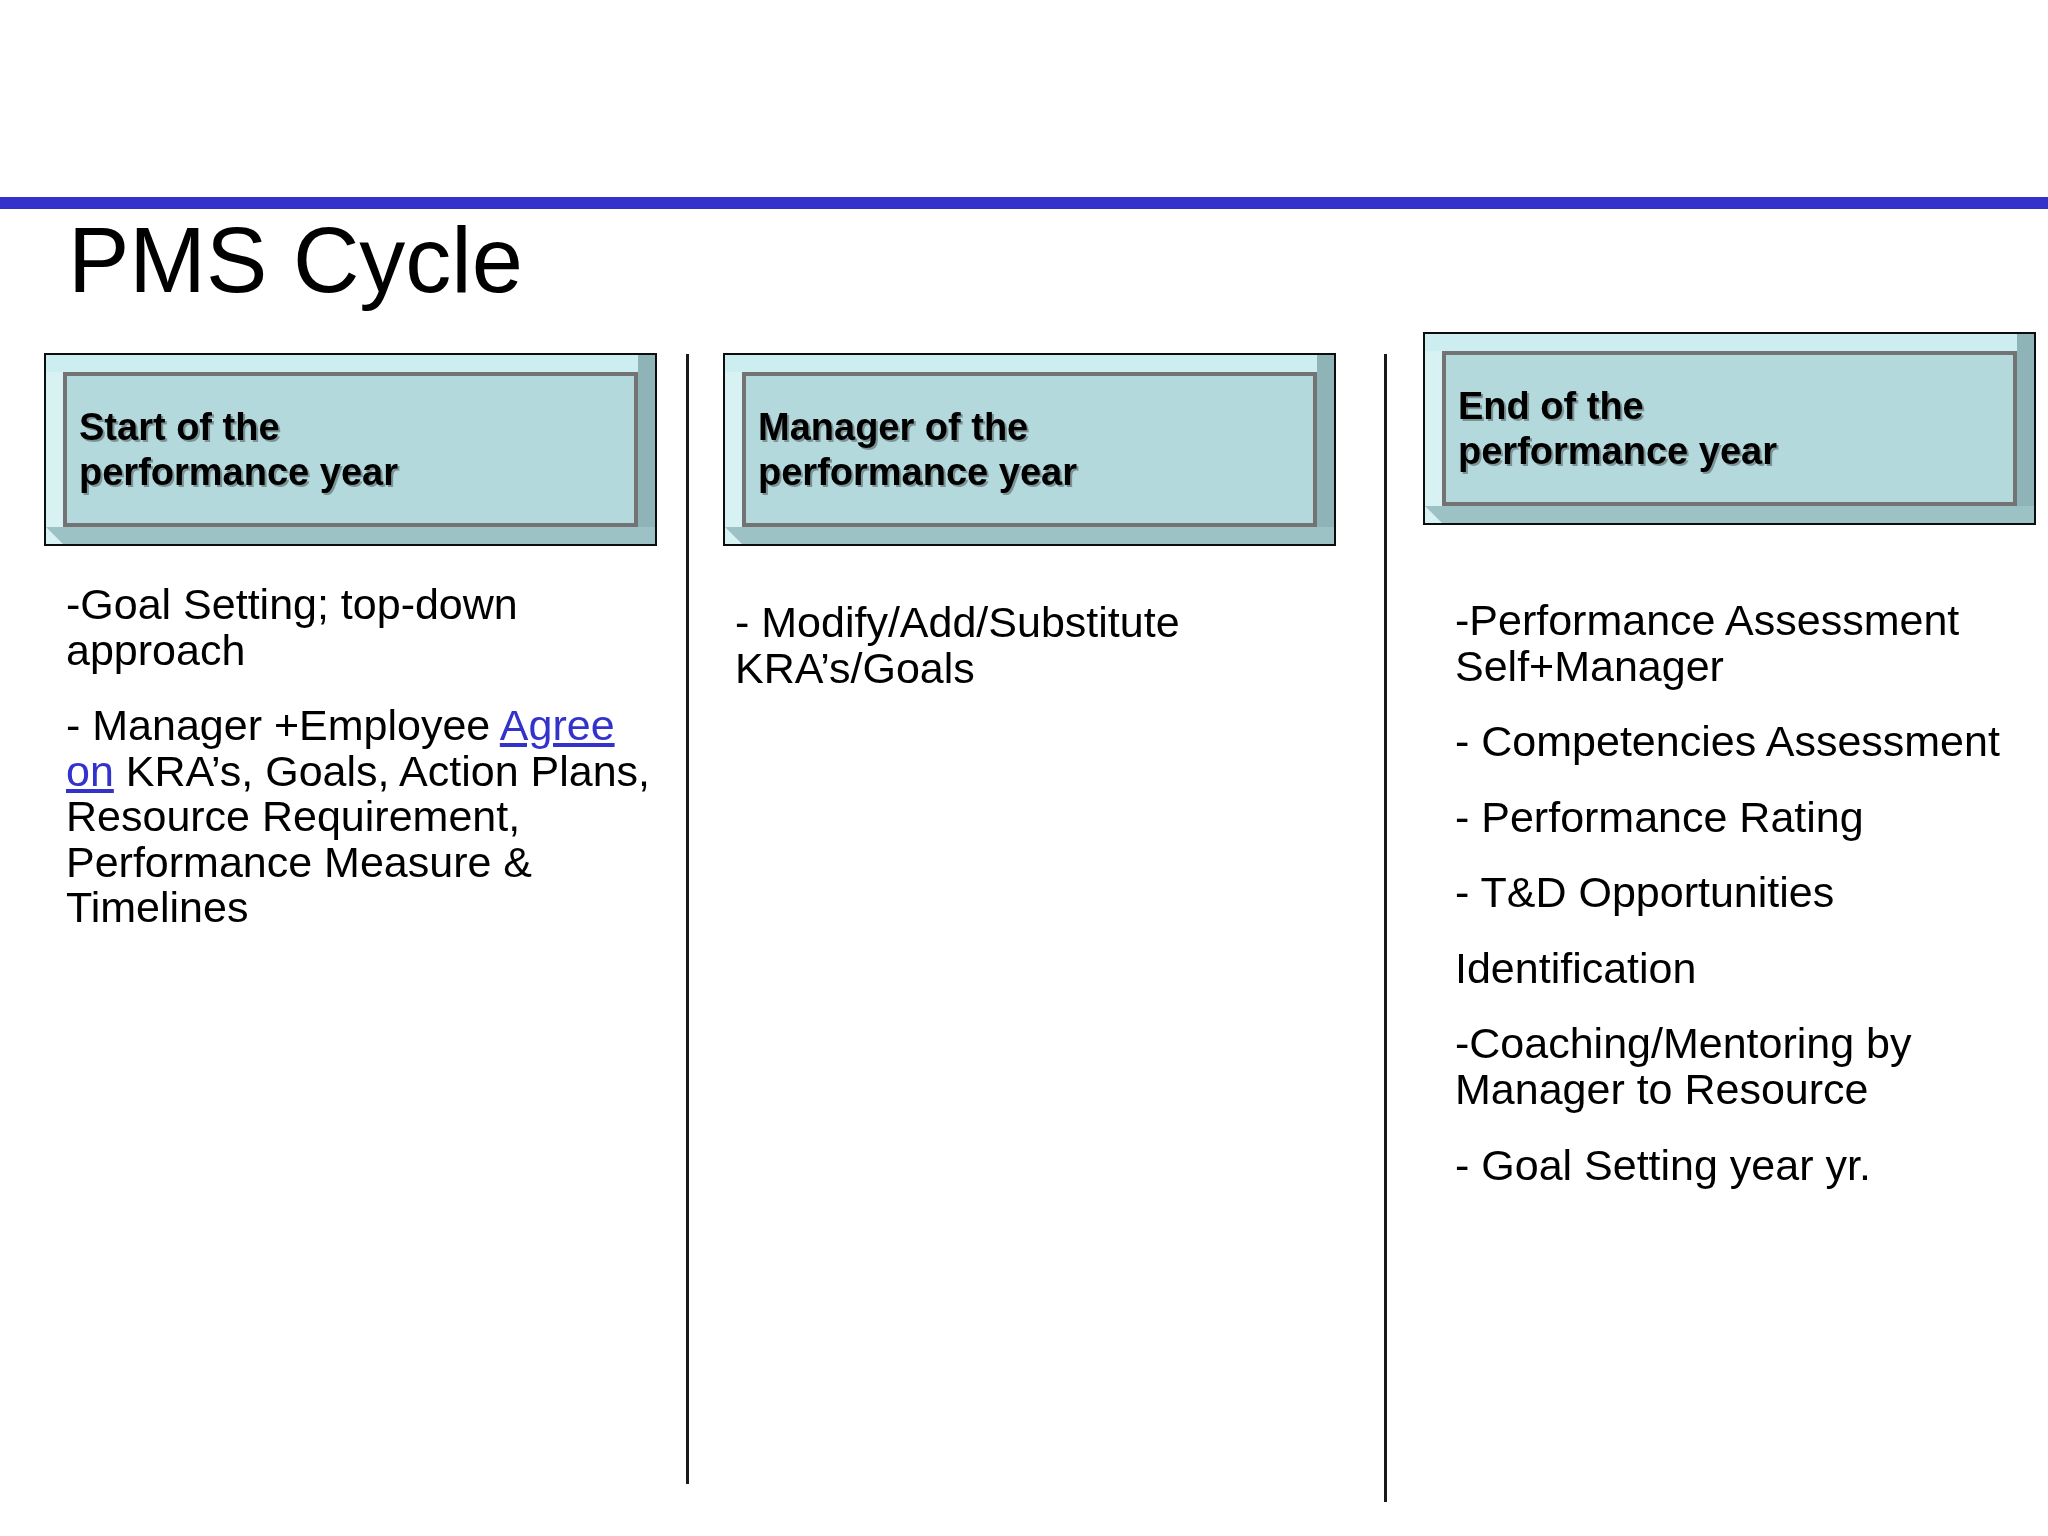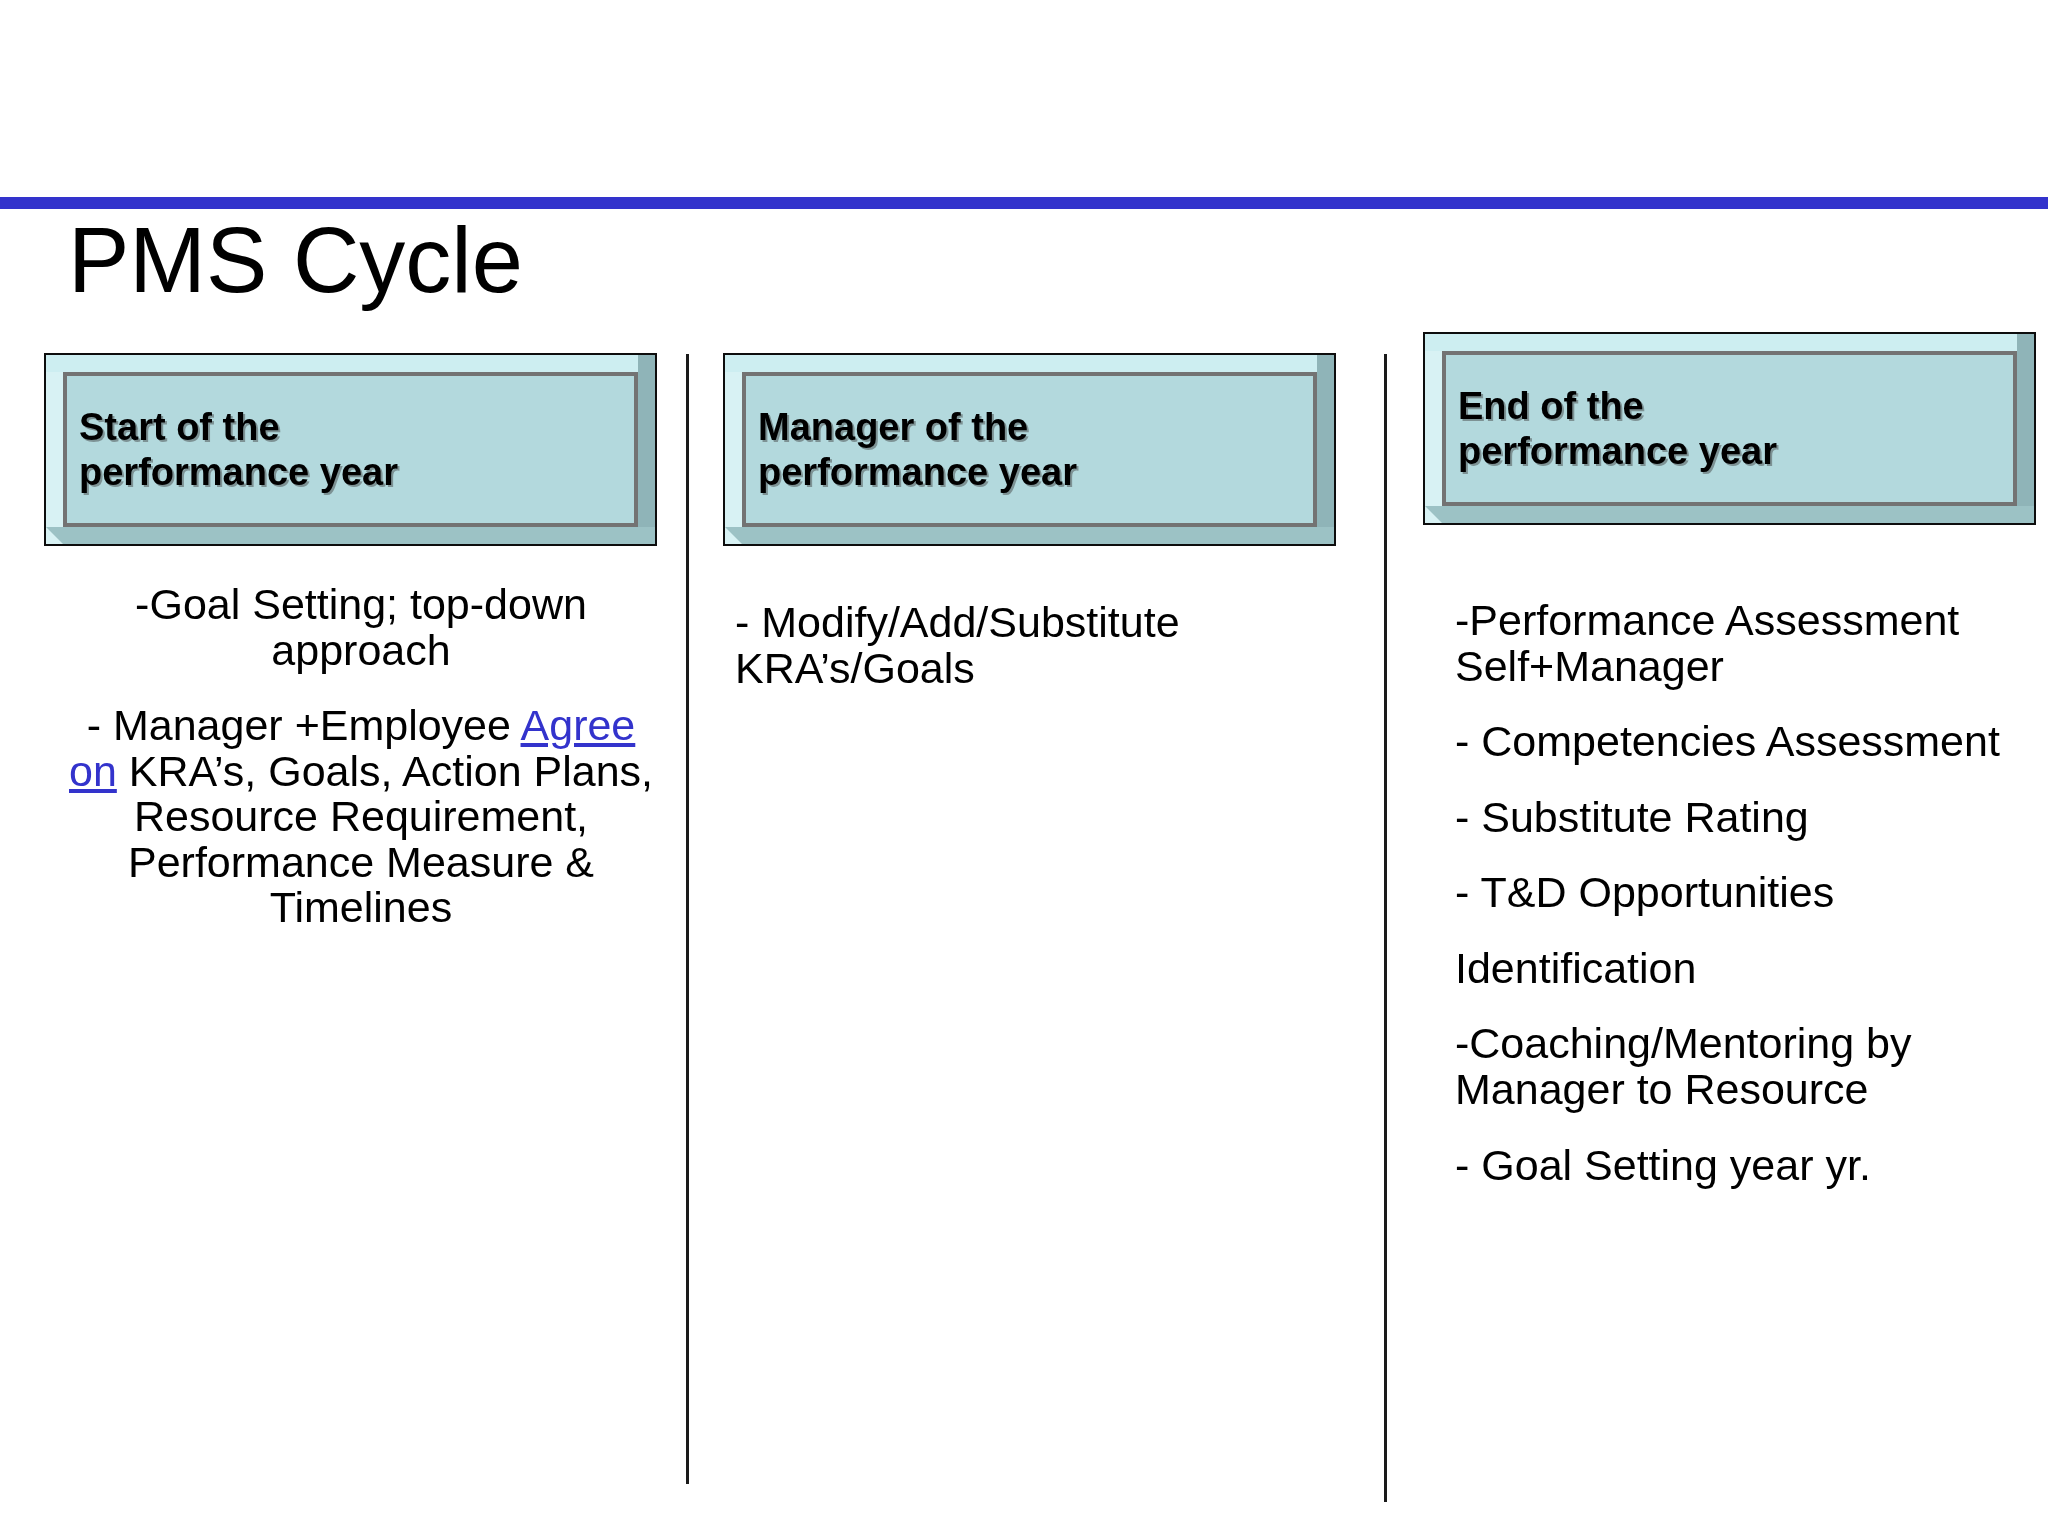--- a/index.html
+++ b/index.html
@@ -144,21 +144,21 @@
     <div class="diag" style="left:0;bottom:0;border-width:17px 0 0 17px;border-color:transparent transparent transparent #d8f2f4;"></div>
     <div class="diag" style="right:0;bottom:0;border-width:0 0 17px 17px;border-color:transparent transparent #9cc2c5 transparent;"></div>
     <div class="bevel-face">
       <div class="bevel-title">
         <span>Start of the</span><br>
         <span>performance year</span>
       </div>
     </div>
   </div>
 
-  <div class="col-body" id="col-body-0" style="left:66px; top:582px; width:590px;text-align:center;">
+  <div class="col-body" id="col-body-0" style="left:66px; top:582px; width:590px;">
       <p><span>-Goal Setting; top-down approach</span></p>
       <p><span>- Manager +Employee </span><a class="inline-link" href="#">Agree on</a><span> KRA’s, Goals, Action Plans, Resource Requirement, Performance Measure &amp; Timelines</span></p>
     </div>
 
   <div class="divider" style="left:686px; top:354px; height:1130px;"></div>
 
   <div class="bevel-box" style="left:723px; top:353px; width:613px; height:193px;">
     <div class="wedge wedge-left"></div>
     <div class="wedge wedge-top"></div>
     <div class="wedge wedge-right"></div>
@@ -194,20 +194,20 @@
       <div class="bevel-title">
         <span>End of the</span><br>
         <span>performance year</span>
       </div>
     </div>
   </div>
 
   <div class="col-body" id="col-body-2" style="left:1455px; top:598px; width:545px;">
       <p><span>-Performance Assessment Self+Manager</span></p>
       <p><span>- Competencies Assessment</span></p>
-      <p><span>- Substitute Rating</span></p>
+      <p><span>- Performance Rating</span></p>
       <p><span>- T&amp;D Opportunities</span></p>
       <p><span>Identification</span></p>
       <p><span>-Coaching/Mentoring by Manager to Resource</span></p>
       <p><span>- Goal Setting year yr.</span></p>
     </div>
 
 </div>
 
 </body></html>

